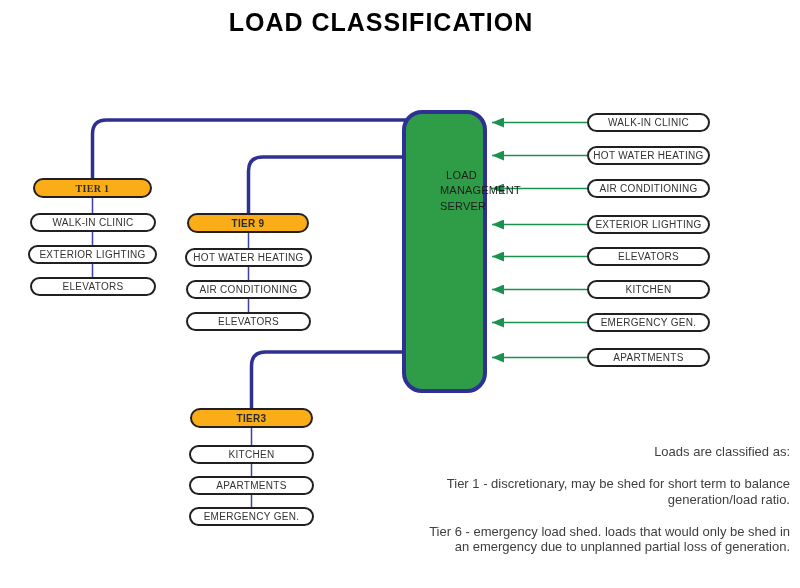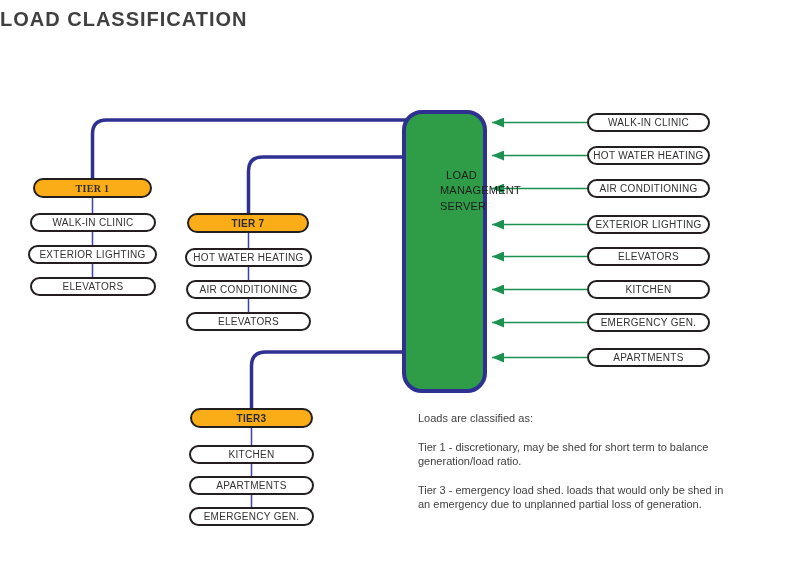--- a/index.html
+++ b/index.html
@@ -5,23 +5,23 @@
   html,body{margin:0;padding:0;background:#fff;}
   .stage{
     position:relative;
     width:800px;height:588px;
     background:var(--background,#fff);
     font-family:"Liberation Sans", sans-serif;
     overflow:hidden;
   }
   .page-title{
     position:absolute;left:0;top:8px;width:762px;
-    margin:0;
-    font-size:20px;font-weight:bold;letter-spacing:1px;
-    color:#404040;
+    margin:0;text-align:center;
+    font-size:25px;font-weight:bold;letter-spacing:1px;
+    color:#000000;
   }
   svg.wires{position:absolute;left:0;top:0;z-index:1;}
   svg.wires .trunk{stroke:var(--trunk-line,#2E3192);stroke-width:3.5;fill:none;}
   svg.wires .thin{stroke:var(--connector-line,#3A41A8);stroke-width:1.5;fill:none;}
   svg.wires .arrow{stroke:var(--arrow-green,#1B9150);stroke-width:1.5;fill:none;}
   svg.wires .arrowhead{fill:var(--arrow-green,#1B9150);}
   .node{
     position:absolute;z-index:2;
     box-sizing:border-box;
     display:flex;align-items:center;justify-content:center;
@@ -41,22 +41,22 @@
     background:var(--server-fill,#2F9C48);
     border:4px solid var(--server-border,#2E3192);
     border-radius:20px;
   }
   .server-label{
     display:block;padding-top:54px;
     text-align:center;font-size:11px;line-height:1.4;
     color:#1d1d1b;white-space:pre-line;letter-spacing:0.2px;margin-left:34px;
   }
   .notes{
-    position:absolute;left:418px;top:412px;width:372px;z-index:2;
-    font-size:11px;line-height:1.22;color:#3f3f3f;
+    position:absolute;left:418px;top:444px;width:372px;z-index:2;
+    font-size:13px;line-height:1.22;color:#3f3f3f;text-align:right;
   }
   .notes p{margin:0 0 16px 0;white-space:pre-line;}
 </style>
 </head>
 <body>
 
 <div class="stage">
 
   <h1 class="page-title">LOAD CLASSIFICATION</h1>
 
@@ -89,21 +89,21 @@
     <span class="server-label">LOAD
 MANAGEMENT
 SERVER</span>
   </div>
 
   <div class="node tier" style="left:33px;top:178px;width:119px;height:20px;font-family:Liberation Serif, serif;">TIER 1</div>
   <div class="node" style="left:30px;top:213px;width:126px;height:19px;">WALK-IN CLINIC</div>
   <div class="node" style="left:28px;top:245px;width:129px;height:19px;">EXTERIOR LIGHTING</div>
   <div class="node" style="left:30px;top:277px;width:126px;height:19px;">ELEVATORS</div>
 
-  <div class="node tier" style="left:187px;top:213px;width:122px;height:20px;">TIER 7</div>
+  <div class="node tier" style="left:187px;top:213px;width:122px;height:20px;">TIER 9</div>
   <div class="node" style="left:185px;top:248px;width:127px;height:19px;">HOT WATER HEATING</div>
   <div class="node" style="left:186px;top:280px;width:125px;height:19px;">AIR CONDITIONING</div>
   <div class="node" style="left:186px;top:312px;width:125px;height:19px;">ELEVATORS</div>
 
   <div class="node tier" style="left:190px;top:408px;width:123px;height:20px;">TIER3</div>
   <div class="node" style="left:189px;top:445px;width:125px;height:19px;">KITCHEN</div>
   <div class="node" style="left:189px;top:476px;width:125px;height:19px;">APARTMENTS</div>
   <div class="node" style="left:189px;top:507px;width:125px;height:19px;">EMERGENCY GEN.</div>
 
   <div class="node" style="left:587px;top:113px;width:123px;height:19px;">WALK-IN CLINIC</div>
@@ -112,17 +112,17 @@
   <div class="node" style="left:587px;top:215px;width:123px;height:19px;">EXTERIOR LIGHTING</div>
   <div class="node" style="left:587px;top:247px;width:123px;height:19px;">ELEVATORS</div>
   <div class="node" style="left:587px;top:280px;width:123px;height:19px;">KITCHEN</div>
   <div class="node" style="left:587px;top:313px;width:123px;height:19px;">EMERGENCY GEN.</div>
   <div class="node" style="left:587px;top:348px;width:123px;height:19px;">APARTMENTS</div>
 
   <div class="notes">
     <p>Loads are classified as:</p>
     <p>Tier 1 - discretionary, may be shed for short term to balance
 generation/load ratio.</p>
-    <p>Tier 3 - emergency load shed. loads that would only be shed in
+    <p>Tier 6 - emergency load shed. loads that would only be shed in
 an emergency due to unplanned partial loss of generation.</p>
   </div>
 
 </div>
 
 </body></html>

